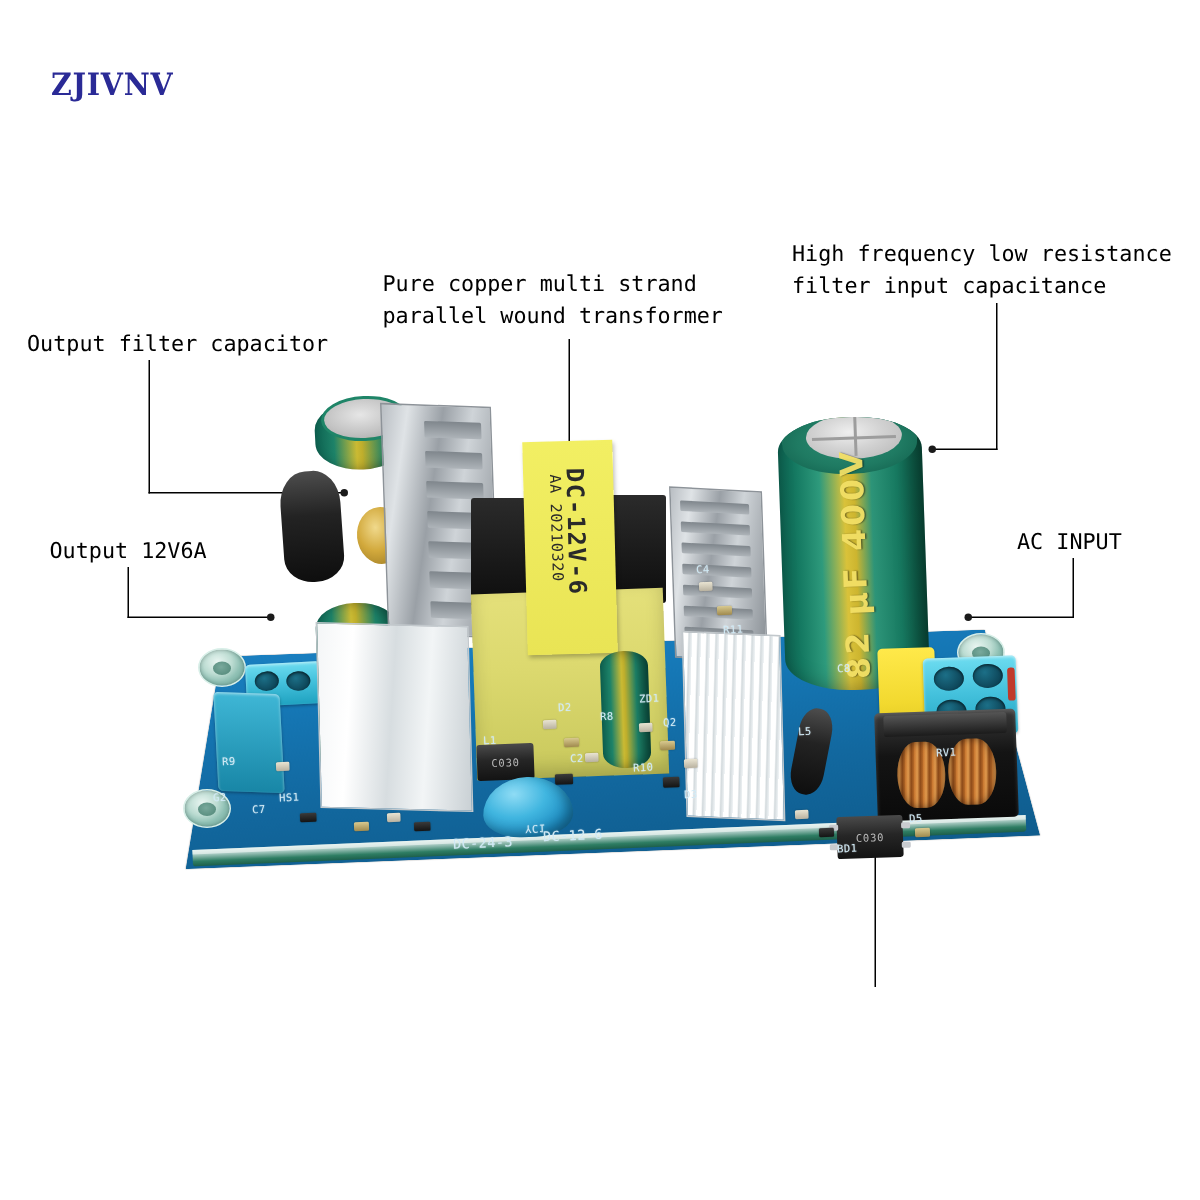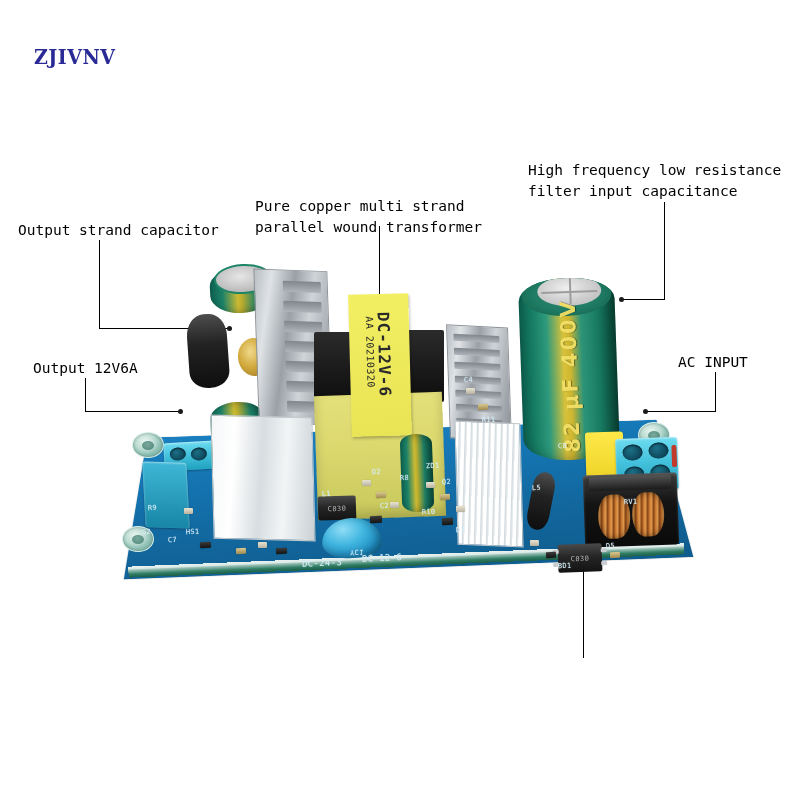--- a/index.html
+++ b/index.html
@@ -293,23 +293,23 @@
   .smd.dark { background: linear-gradient(180deg,#3a3a3a,#141414); }
   .smd.res  { background: linear-gradient(180deg,#d8c98f,#a08a4e); }
 </style>
 </head>
 <body>
 
 <div id="stage">
 
   <div class="watermark">ZJIVNV</div>
 
-  <div class="callout" style="left:18px; top:220px;">Output strand capacitor</div>
-
-  <div class="callout" style="left:255px; top:196px;">Pure copper multi strand
+  <div class="callout" style="left:18px; top:220px;">Output filter capacitor</div>
+
+  <div class="callout" style="left:255px; top:180px;">Pure copper multi strand
 parallel wound transformer</div>
 
   <div class="callout" style="left:528px; top:160px;">High frequency low resistance
 filter input capacitance</div>
 
   <div class="callout" style="left:33px; top:358px;">Output 12V6A</div>
 
   <div class="callout" style="left:678px; top:352px;">AC INPUT</div>
 
 

